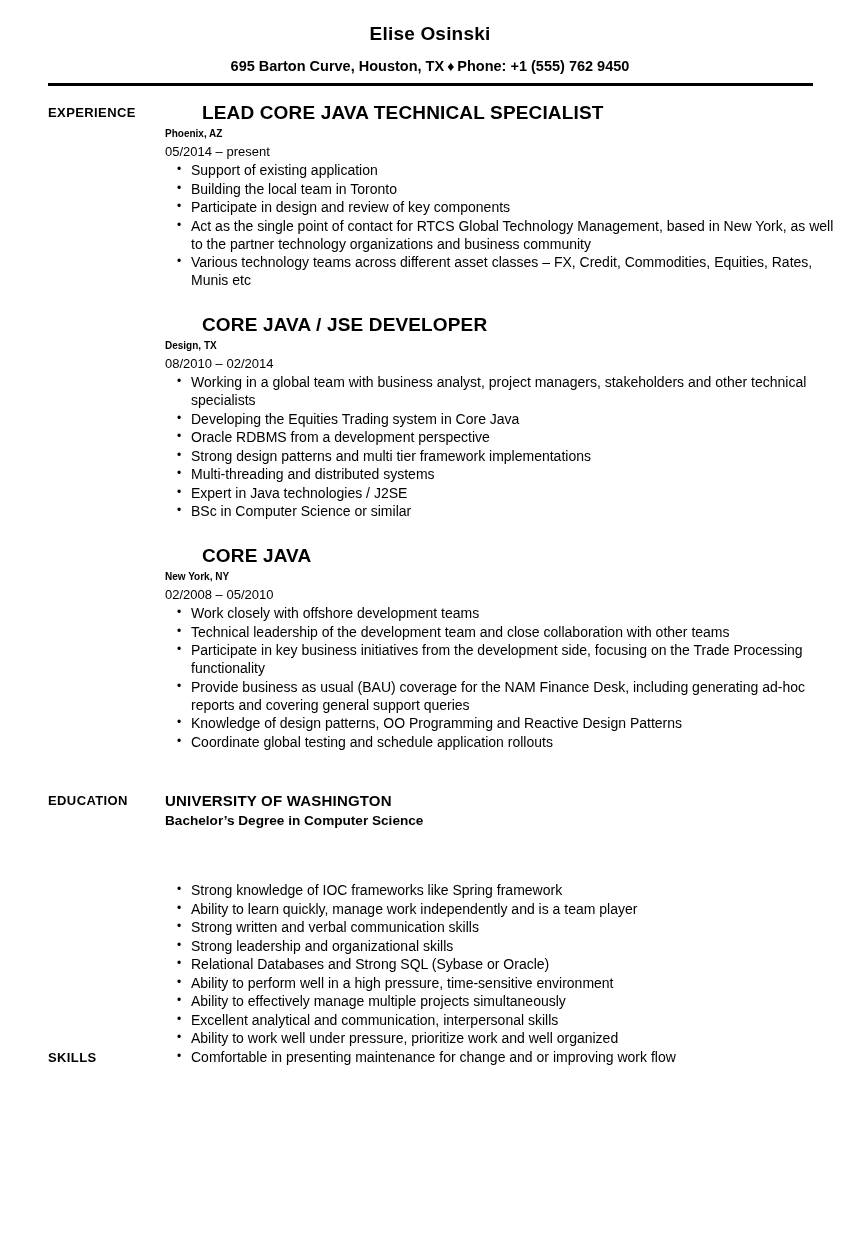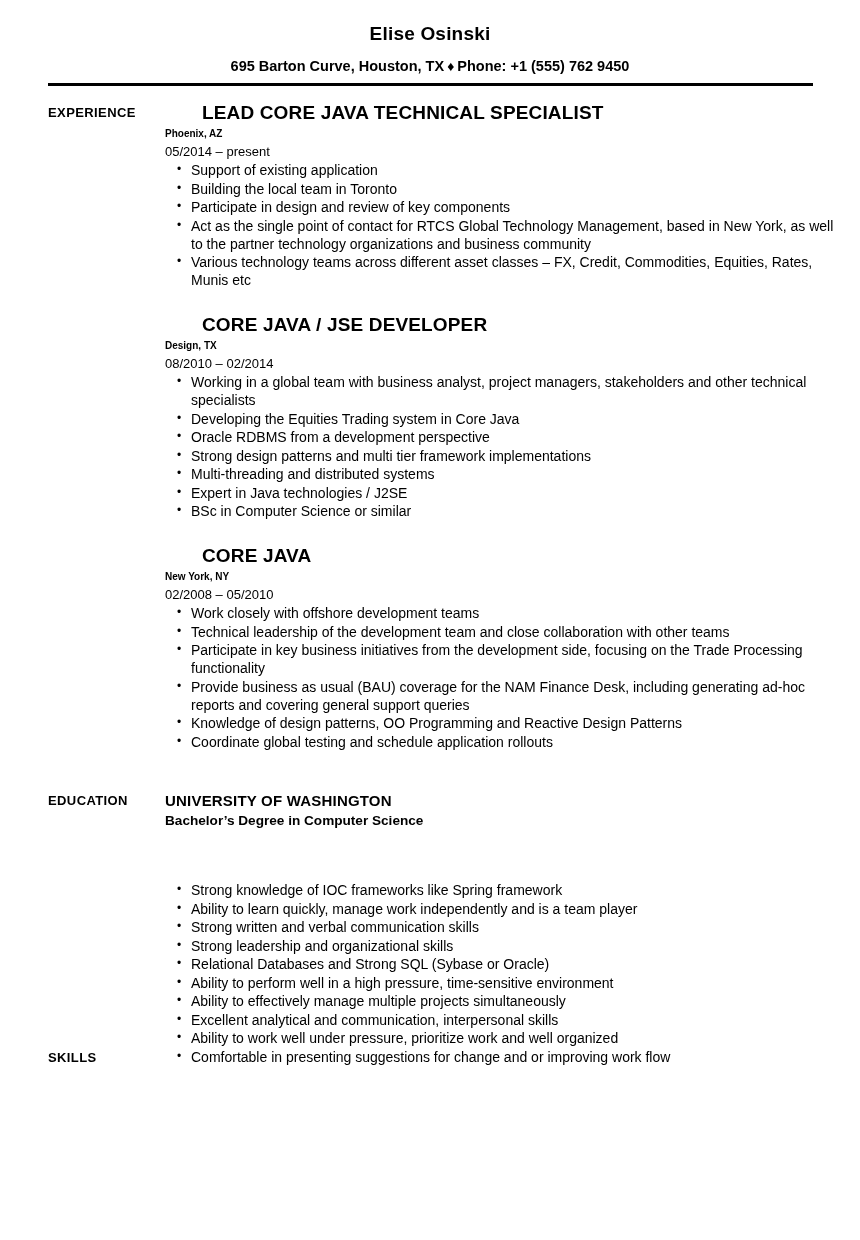--- a/index.html
+++ b/index.html
@@ -208,19 +208,19 @@
         <ul class="bullets skills-list">
           <li>Strong knowledge of IOC frameworks like Spring framework</li>
           <li>Ability to learn quickly, manage work independently and is a team player</li>
           <li>Strong written and verbal communication skills</li>
           <li>Strong leadership and organizational skills</li>
           <li>Relational Databases and Strong SQL (Sybase or Oracle)</li>
           <li>Ability to perform well in a high pressure, time-sensitive environment</li>
           <li>Ability to effectively manage multiple projects simultaneously</li>
           <li>Excellent analytical and communication, interpersonal skills</li>
           <li>Ability to work well under pressure, prioritize work and well organized</li>
-          <li>Comfortable in presenting suggestions for change and or improving work flow</li>
+          <li>Comfortable in presenting maintenance for change and or improving work flow</li>
         </ul>
       </div>
     </div>
 
   </div>
 </div>
 
 </body></html>

